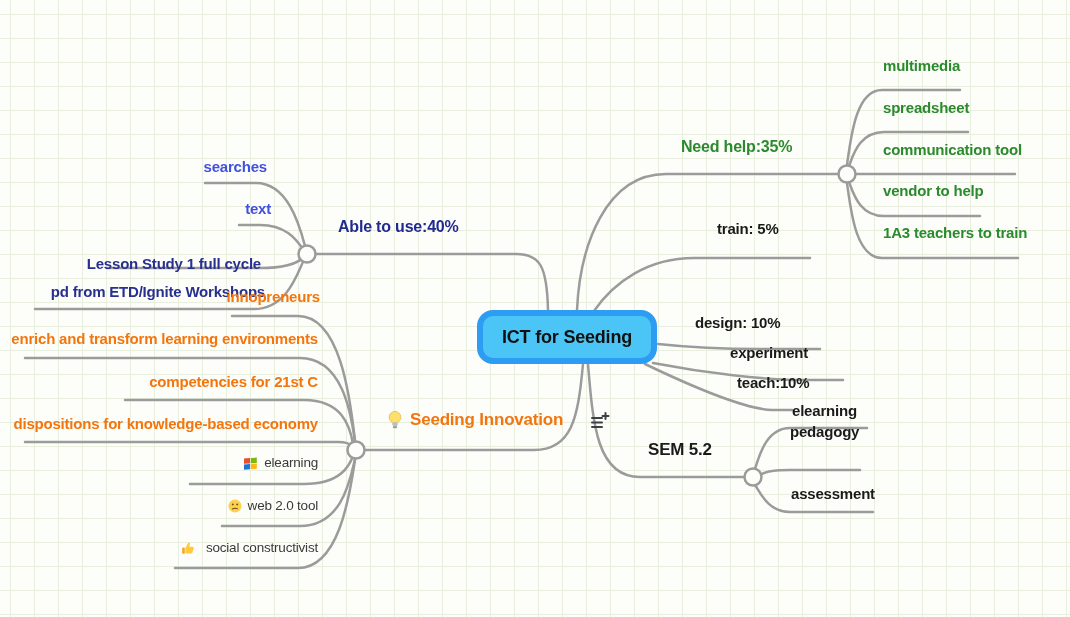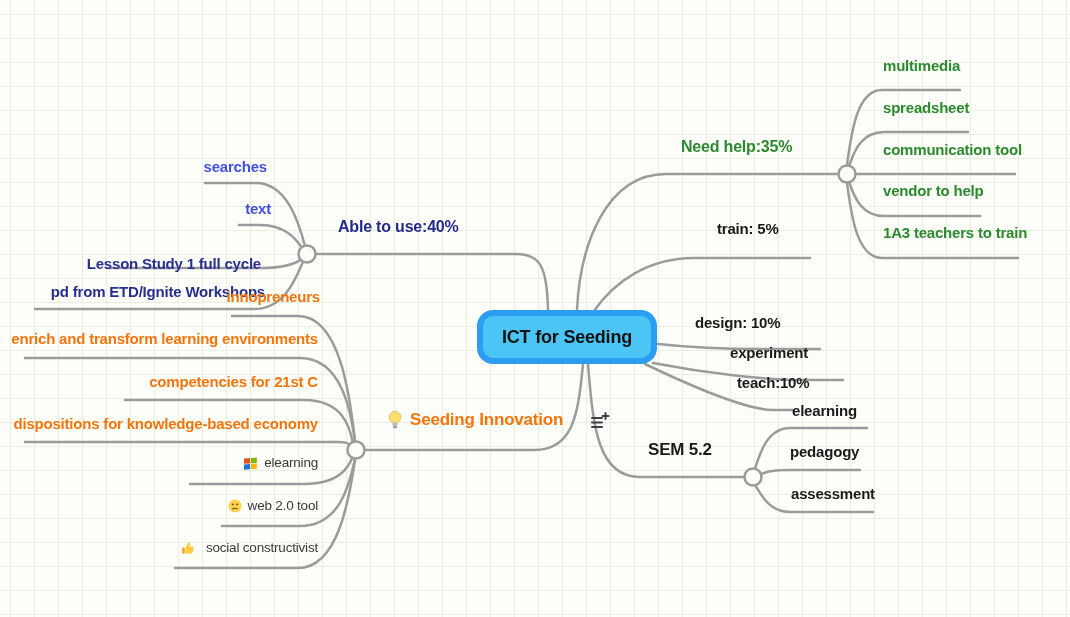--- a/index.html
+++ b/index.html
@@ -115,21 +115,21 @@
   <div class="label fs13" style="right: 809px; top: 256px; color: rgb(40, 48, 143);">Lesson Study 1 full cycle</div>
   <div class="label fs13" style="right: 805px; top: 284px; color: rgb(40, 48, 143);">pd from ETD/Ignite Workshops</div>
 
   <div class="label fs13" style="left: 883px; top: 58px; color: rgb(42, 138, 45);">multimedia</div>
   <div class="label fs13" style="left: 883px; top: 100px; color: rgb(42, 138, 45);">spreadsheet</div>
   <div class="label fs13" style="left: 883px; top: 142px; color: rgb(42, 138, 45);">communication tool</div>
   <div class="label fs13" style="left: 883px; top: 183px; color: rgb(42, 138, 45);">vendor to help</div>
   <div class="label fs13" style="left: 883px; top: 225px; color: rgb(42, 138, 45);">1A3 teachers to train</div>
 
   <div class="label fs13" style="left: 792px; top: 403px; color: rgb(26, 26, 26);">elearning</div>
-  <div class="label fs13" style="left: 790px; top: 444px; color: rgb(26, 26, 26);">pedagogy</div>
+  <div class="label fs13" style="left: 790px; top: 424px; color: rgb(26, 26, 26);">pedagogy</div>
   <div class="label fs13" style="left: 791px; top: 486px; color: rgb(26, 26, 26);">assessment</div>
 
   <div class="label fs13" style="right: 750px; top: 289px; color: rgb(244, 117, 12);">innopreneurs</div>
   <div class="label fs13" style="right: 752px; top: 331px; color: rgb(244, 117, 12);">enrich and transform learning environments</div>
   <div class="label fs13" style="right: 752px; top: 374px; color: rgb(244, 117, 12);">competencies for 21st C</div>
   <div class="label fs13" style="right: 752px; top: 416px; color: rgb(244, 117, 12);">dispositions for knowledge-based economy</div>
 
   <div class="label plain iconrow" style="right:752px;top:456px;">
     <svg width="14" height="13" viewBox="0 0 14 13">
       <g transform="skewY(-4) translate(0,1)">

